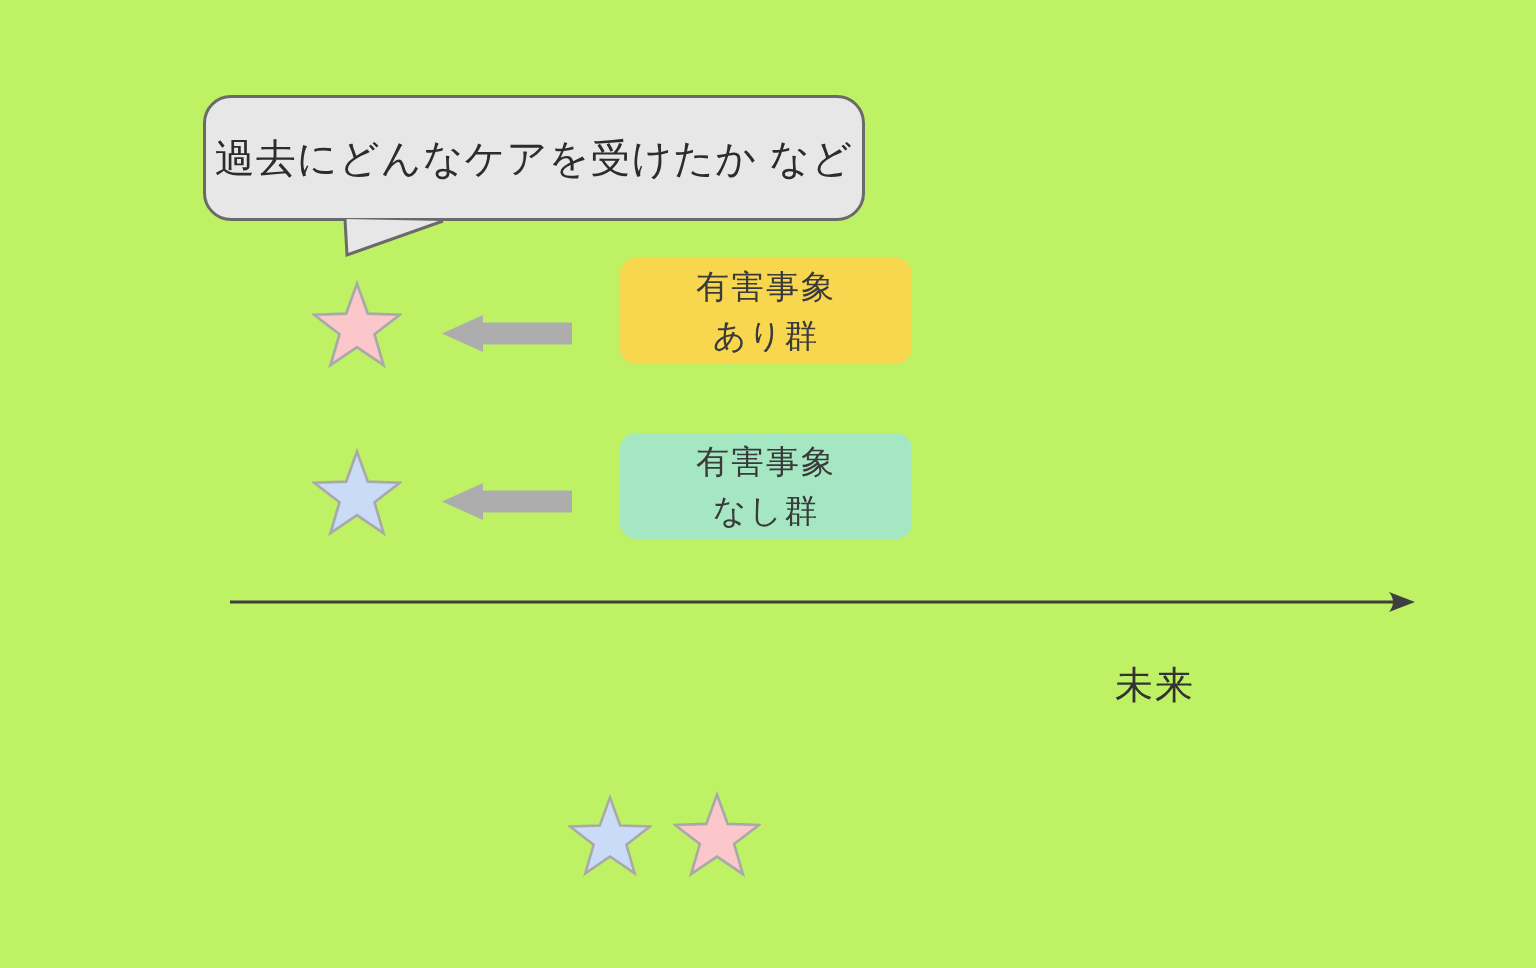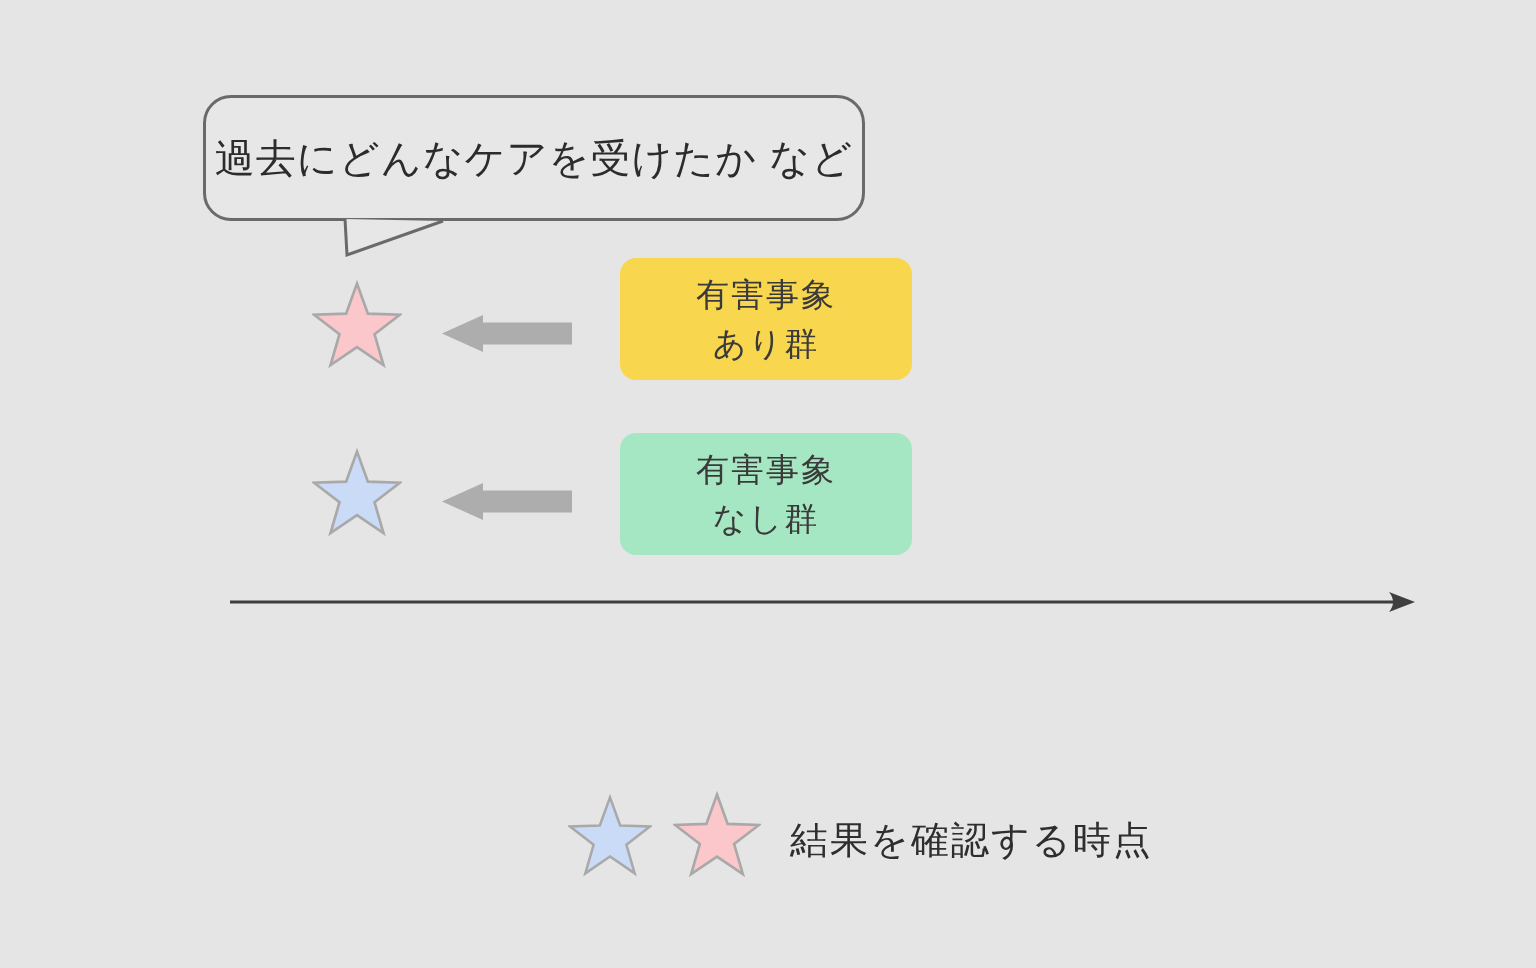--- a/index.html
+++ b/index.html
@@ -4,21 +4,21 @@
 <style>
   html, body {
     margin: 0;
     padding: 0;
     font-family: "Liberation Sans", "DejaVu Sans", sans-serif;
   }
   .canvas {
     position: relative;
     width: 1536px;
     height: 968px;
-    background: #e5e5e5;
+    background: #bef264;
     overflow: hidden;
     color: #303030;
   }
   .abs { position: absolute; }
 
   
   .bubble {
     left: 203px; top: 95px;
     width: 662px; height: 126px;
     box-sizing: border-box;
@@ -30,21 +30,21 @@
     justify-content: center;
     font-size: 40px;
     letter-spacing: 1px;
     color: #2c2c2c;
     z-index: 1;
   }
   .bubble-tail { left: 343px; top: 219px; z-index: 2; }
 
   
   .group-box {
-    width: 292px; height: 122px;
+    width: 292px; height: 106px;
     border-radius: 16px;
     display: flex;
     flex-direction: column;
     align-items: center;
     justify-content: center;
     font-size: 33px;
     line-height: 1.5;
     color: #3a3a3a;
     letter-spacing: 2px;
   }
@@ -111,22 +111,22 @@
   <div class="abs group-box group-box-no" style="background: rgb(166, 231, 195);">
     <span>有害事象</span>
     <span>なし群</span>
   </div>
 
   <svg class="abs timeline-svg" width="1195" height="28" viewBox="0 0 1195 28">
     <line x1="5" y1="14" x2="1175" y2="14" stroke-width="3" stroke="#3f3f3f"></line>
     <path d="M 1190 14 L 1164 4 Q 1172 14 1164 24 Z" fill="#3f3f3f"></path>
   </svg>
 
+  <div class="abs timeline-label label-future">未来</div>
 
   <svg class="abs legend-star-blue" width="84" height="88" viewBox="0 0 100 100">
     <polygon points="50,4 62.1,37.4 97.6,38.6 69.5,60.3 79.4,94.5 50,74.5 20.6,94.5 30.5,60.3 2.4,38.6 37.9,37.4" stroke-width="3" stroke-linejoin="miter" stroke="#a9a9a9" fill="#c9dbf7"></polygon>
   </svg>
   <svg class="abs legend-star-pink" width="88" height="92" viewBox="0 0 100 100">
     <polygon points="50,4 62.1,37.4 97.6,38.6 69.5,60.3 79.4,94.5 50,74.5 20.6,94.5 30.5,60.3 2.4,38.6 37.9,37.4" stroke-width="3" stroke-linejoin="miter" stroke="#a9a9a9" fill="#fbc7cb"></polygon>
   </svg>
-  <div class="abs legend-text">結果を確認する時点</div>
 
 </div>
 
 </body></html>

